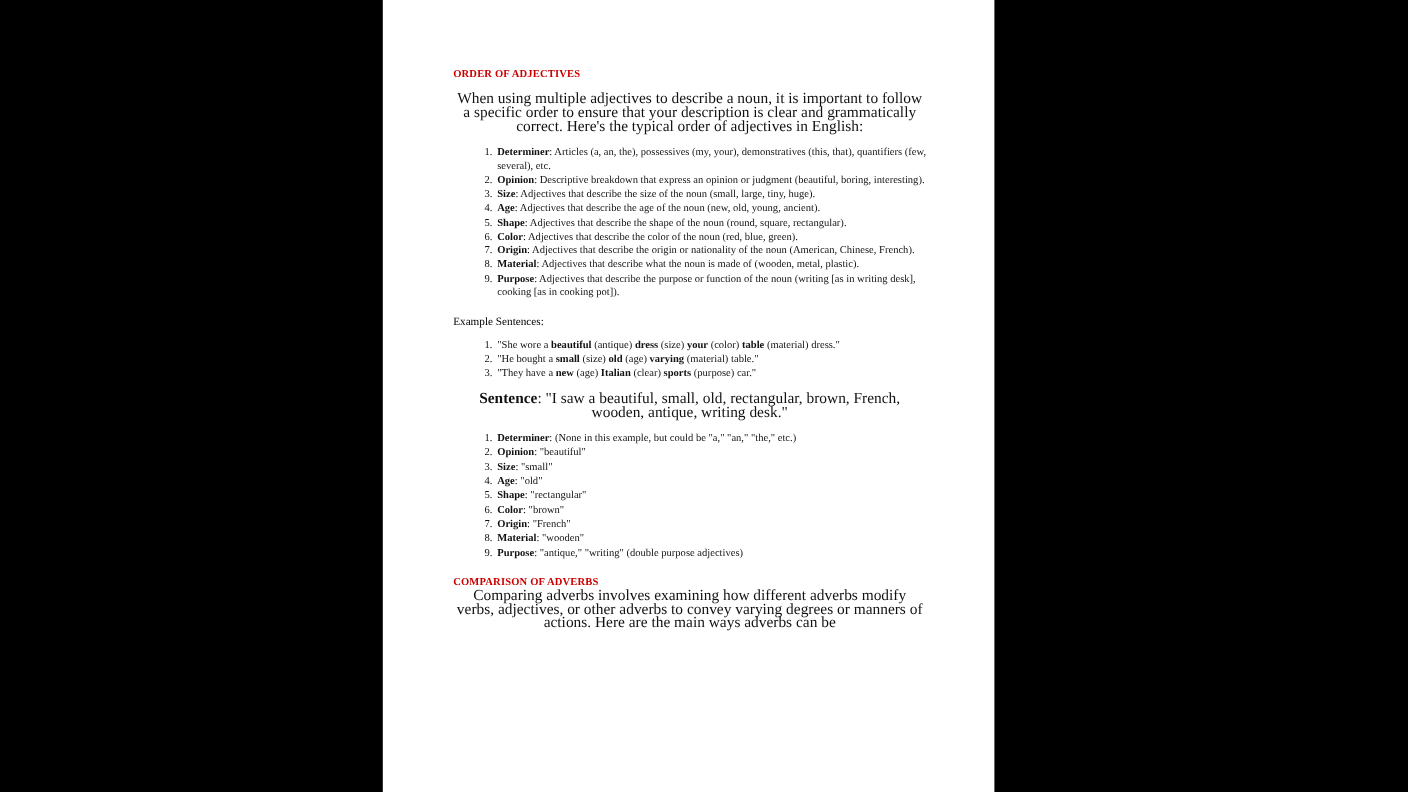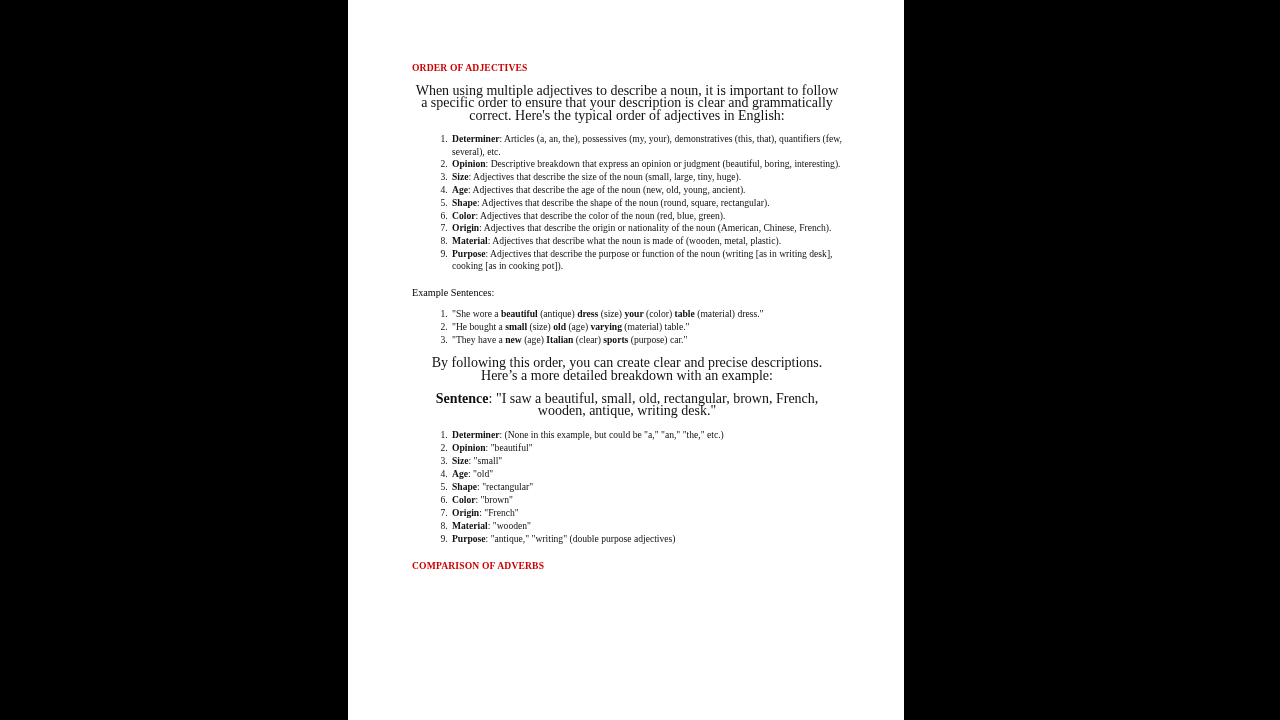--- a/index.html
+++ b/index.html
@@ -102,34 +102,34 @@
         </ol>
 
       <h3 class="sub-heading">Example Sentences:</h3>
 
       <ol class="doc-list compact" id="examples-list">
           <li><span>"She wore a </span><span class="bold">beautiful</span><span> (antique) </span><span class="bold">dress</span><span> (size) </span><span class="bold">your</span><span> (color) </span><span class="bold">table</span><span> (material) dress."</span></li>
           <li><span>"He bought a </span><span class="bold">small</span><span> (size) </span><span class="bold">old</span><span> (age) </span><span class="bold">varying</span><span> (material) table."</span></li>
           <li><span>"They have a </span><span class="bold">new</span><span> (age) </span><span class="bold">Italian</span><span> (clear) </span><span class="bold">sports</span><span> (purpose) car."</span></li>
         </ol>
 
-      <p class="body">By following this order, you can create clear and precise descriptions. Here’s a more detailed breakdown with an example:</p>
 
       <p class="body"><span class="bold">Sentence</span><span>: "I saw a beautiful, small, old, rectangular, brown, French, wooden, antique, writing desk."</span></p>
 
       <ol class="doc-list compact" id="breakdown-list">
           <li><span class="bold">Determiner</span><span>: (None in this example, but could be "a," "an," "the," etc.)</span></li>
           <li><span class="bold">Opinion</span><span>: "beautiful"</span></li>
           <li><span class="bold">Size</span><span>: "small"</span></li>
           <li><span class="bold">Age</span><span>: "old"</span></li>
           <li><span class="bold">Shape</span><span>: "rectangular"</span></li>
           <li><span class="bold">Color</span><span>: "brown"</span></li>
           <li><span class="bold">Origin</span><span>: "French"</span></li>
           <li><span class="bold">Material</span><span>: "wooden"</span></li>
           <li><span class="bold">Purpose</span><span>: "antique," "writing" (double purpose adjectives)</span></li>
         </ol>
 
       <h2 class="section-heading second">COMPARISON OF ADVERBS</h2>
 
+      <p class="body">Comparing adverbs involves examining how different adverbs modify verbs, adjectives, or other adverbs to convey varying degrees or manners of actions. Here are the main ways adverbs can be</p>
 
     </div>
   </div>
 </div>
 
 </body></html>

